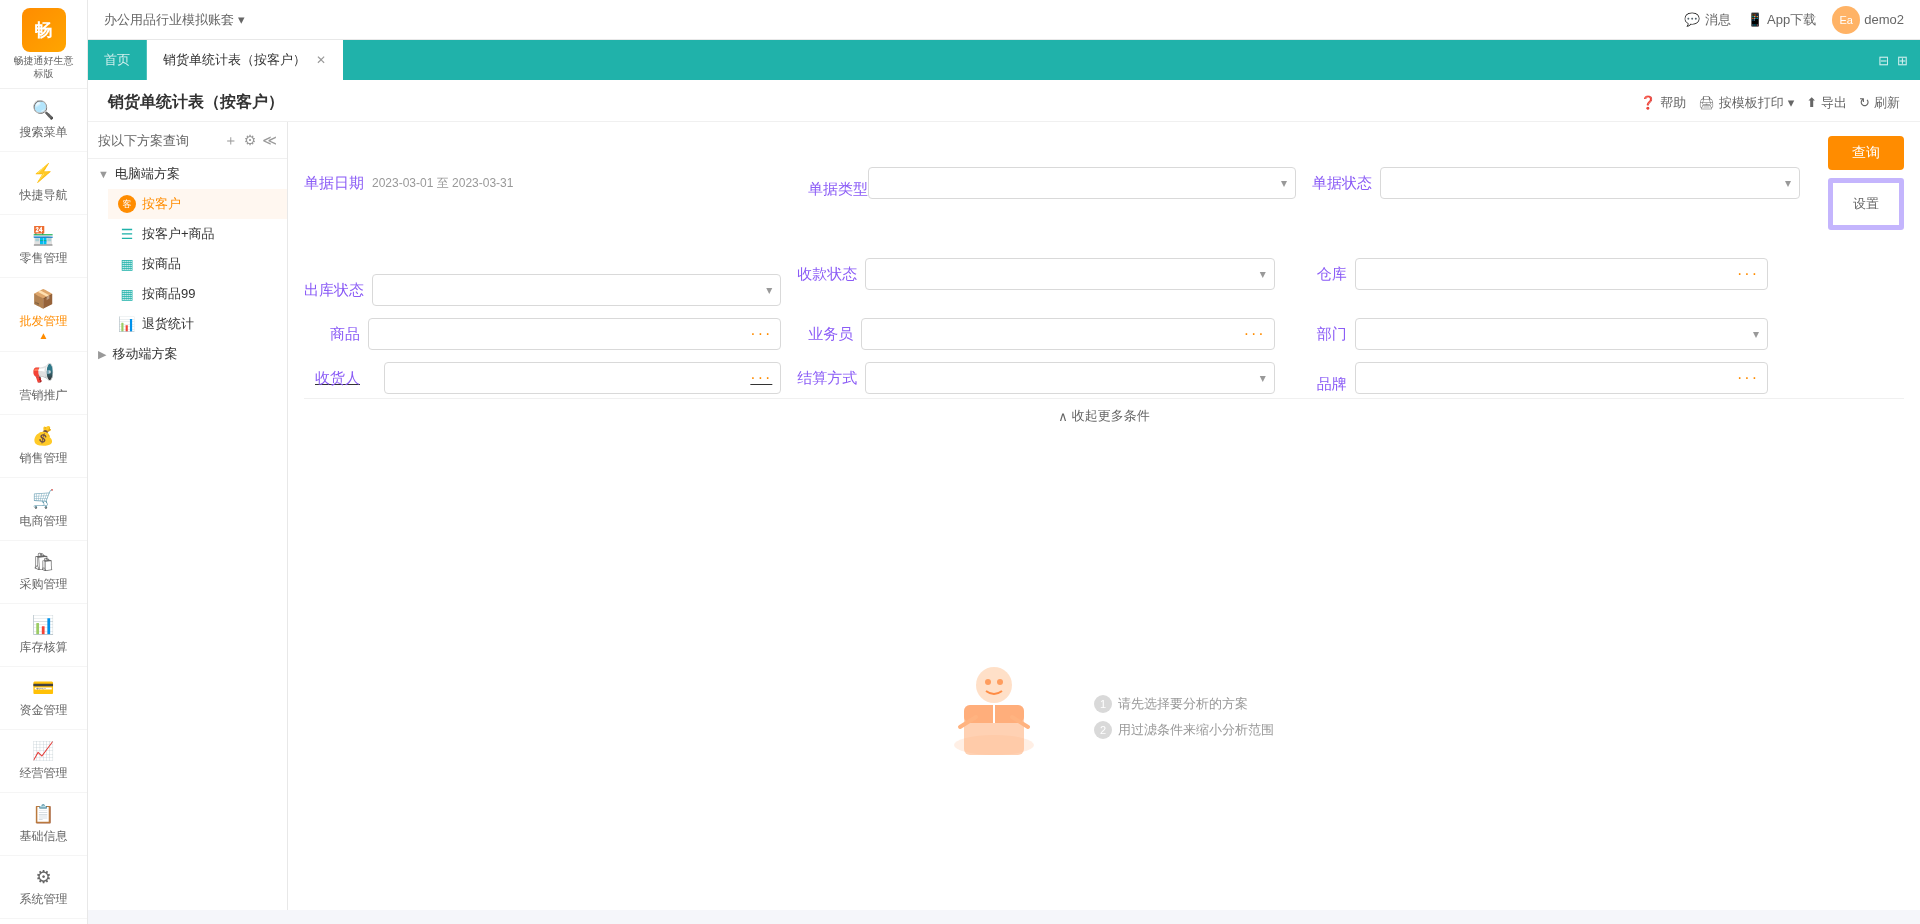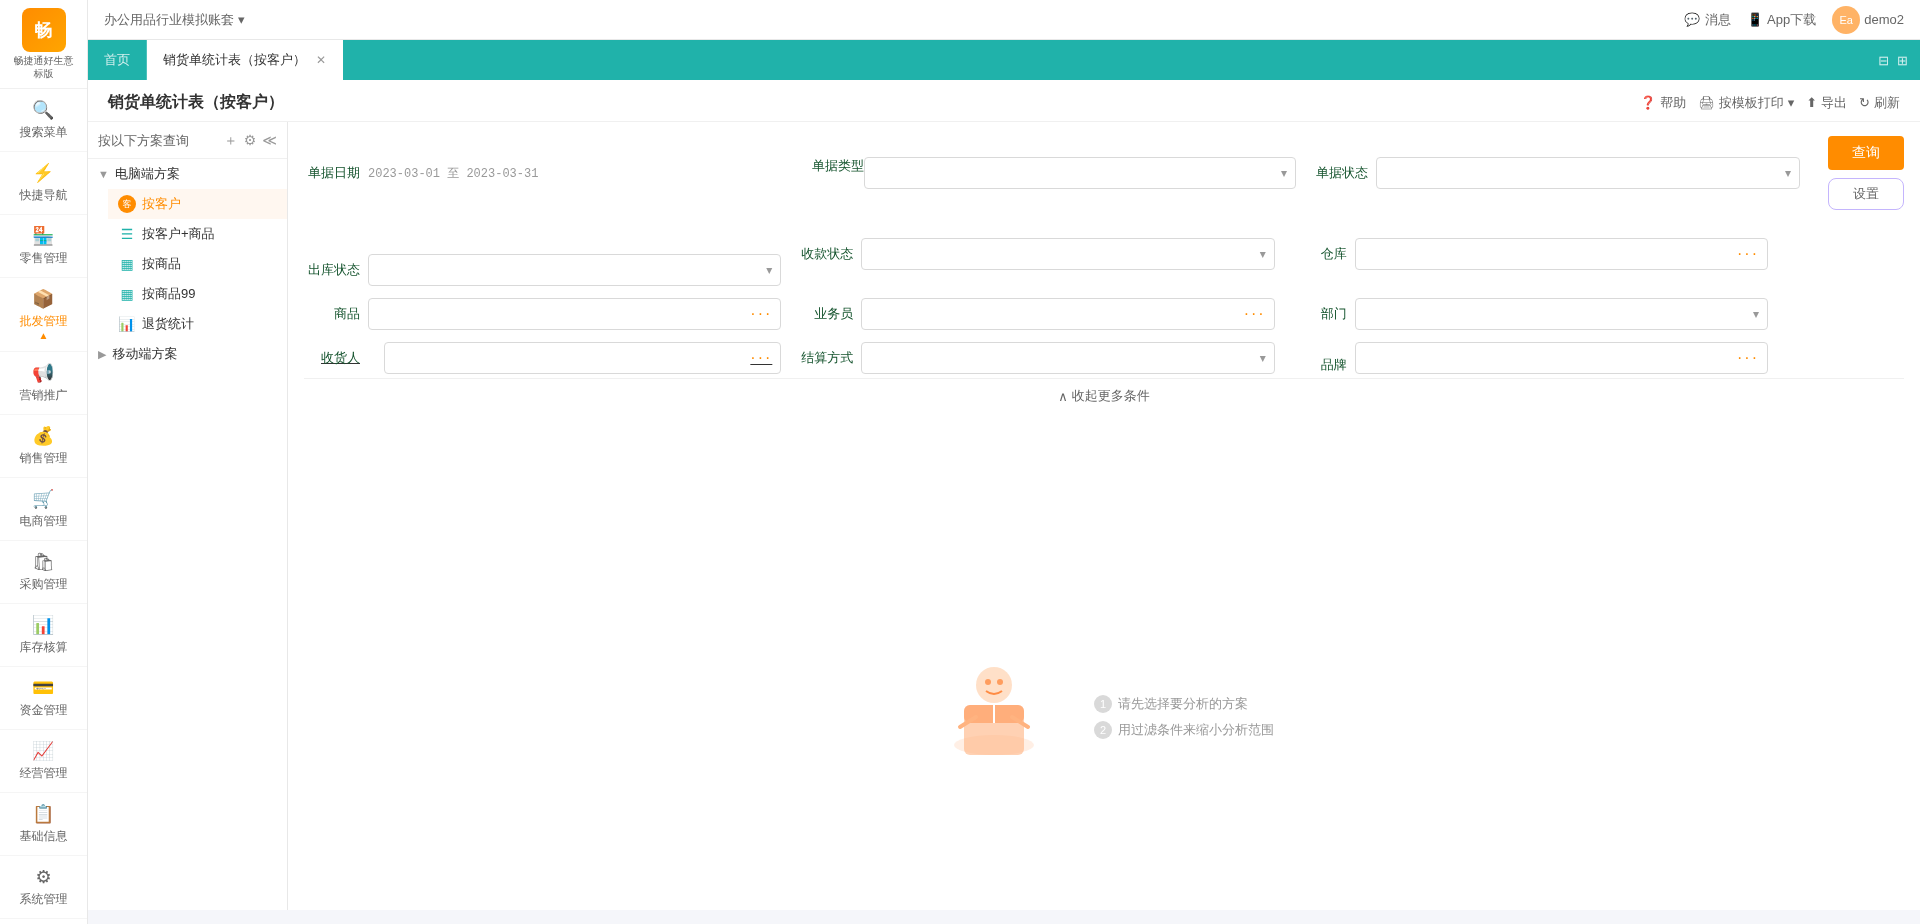--- a/index.html
+++ b/index.html
@@ -55,33 +55,33 @@
     .tree-node { padding: 6px 10px; cursor: pointer; display: flex; align-items: center; gap: 6px; font-size: 13px; color: #333; }
     .tree-node.active { color: #ff8c00; background: #fff7f0; }
     .tree-node .tree-arrow { color: #999; font-size: 11px; }
     .tree-child { padding-left: 20px; }
     .tree-node-icon { width: 18px; height: 18px; border-radius: 50%; background: #ff8c00; color: white; display: flex; align-items: center; justify-content: center; font-size: 10px; }
     .tree-node-icon.bar { background: none; color: #20b2aa; font-size: 14px; }
     .tree-node-icon.table { background: none; color: #20b2aa; font-size: 14px; }
 
     
     .right-panel { flex: 1; background: #fff; padding: 14px 16px 0 16px; }
-    .filter-label { color: #14532d; font-size: 13px; white-space: nowrap; min-width: 56px; text-align: right; }
+    .filter-label { color: #8b5cf6; font-size: 15px; white-space: nowrap; min-width: 56px; text-align: right; }
     .filter-control { flex: 1; border: 1px solid #d9d9d9; border-radius: 4px; height: 32px; padding: 0 8px; display: flex; align-items: center; justify-content: space-between; cursor: pointer; background: #fff; font-size: 13px; color: #999; }
     .filter-control .dots { color: #ff8c00; font-size: 16px; letter-spacing: 2px; }
     .filter-control .chevron { color: #999; font-size: 12px; }
     .date-btn { padding: 4px 8px; border-radius: 4px; cursor: pointer; font-size: 12px; color: #666; background: #f5f5f5; border: none; }
     .date-btn.active { background: #ff8c00; color: white; }
-    .date-range { font-size: 12px; color: #999; font-family: Liberation Mono, monospace; }
+    .date-range { font-size: 12px; color: #999; }
 
     .collapse-btn { display: flex; align-items: center; justify-content: center; gap: 4px; color: #666; font-size: 13px; cursor: pointer; padding: 8px; border-top: 1px solid #f0f0f0; margin-top: 4px; }
 
     .action-buttons { display: flex; flex-direction: column; gap: 8px; padding: 0 0 0 12px; }
     .btn-query { background: #ff8c00; color: white; border: none; border-radius: 4px; padding: 8px 24px; cursor: pointer; font-size: 14px; }
-    .btn-settings { background: #fff; color: #666; border: 1px solid #c4b5fd; border-radius: 8px; padding: 6px 16px; cursor: pointer; font-size: 13px; }
+    .btn-settings { background: #fff; color: #666; border: 5px solid #c4b5fd; border-radius: 3px; padding: 12px 16px; cursor: pointer; font-size: 13px; }
     .empty-tips { color: #999; font-size: 13px; line-height: 2; }
     .empty-tip-item { display: flex; align-items: center; gap: 6px; }
     .tip-num { width: 18px; height: 18px; border-radius: 50%; background: #d9d9d9; color: white; font-size: 11px; display: flex; align-items: center; justify-content: center; }
   </style>
 </head>
 <body>
 
 <div class="sidebar">
   <div class="sidebar-logo">
     <div class="logo-icon">畅</div>
@@ -265,21 +265,21 @@
       <div style="flex:1; display:flex; flex-direction:column; overflow:hidden;">
         <div class="right-panel">
 
           <div style="display:flex; gap:16px; margin-bottom:12px; align-items:center;">
 
             <div style="display:flex; align-items:center; gap:8px; flex:1;">
               <span class="filter-label">单据日期</span>
               <span class="date-range">2023-03-01 至 2023-03-31</span>
             </div>
 
-            <div style="display:flex; align-items:flex-start; gap:0; flex:1;">
+            <div style="display:flex; align-items:flex-end; gap:0; flex:1;">
               <span class="filter-label">单据类型</span>
               <div class="filter-control">
                 <span></span>
                 <span class="chevron">▾</span>
               </div>
             </div>
 
             <div style="display:flex; align-items:center; gap:8px; flex:1;">
               <span class="filter-label">单据状态</span>
               <div class="filter-control">

